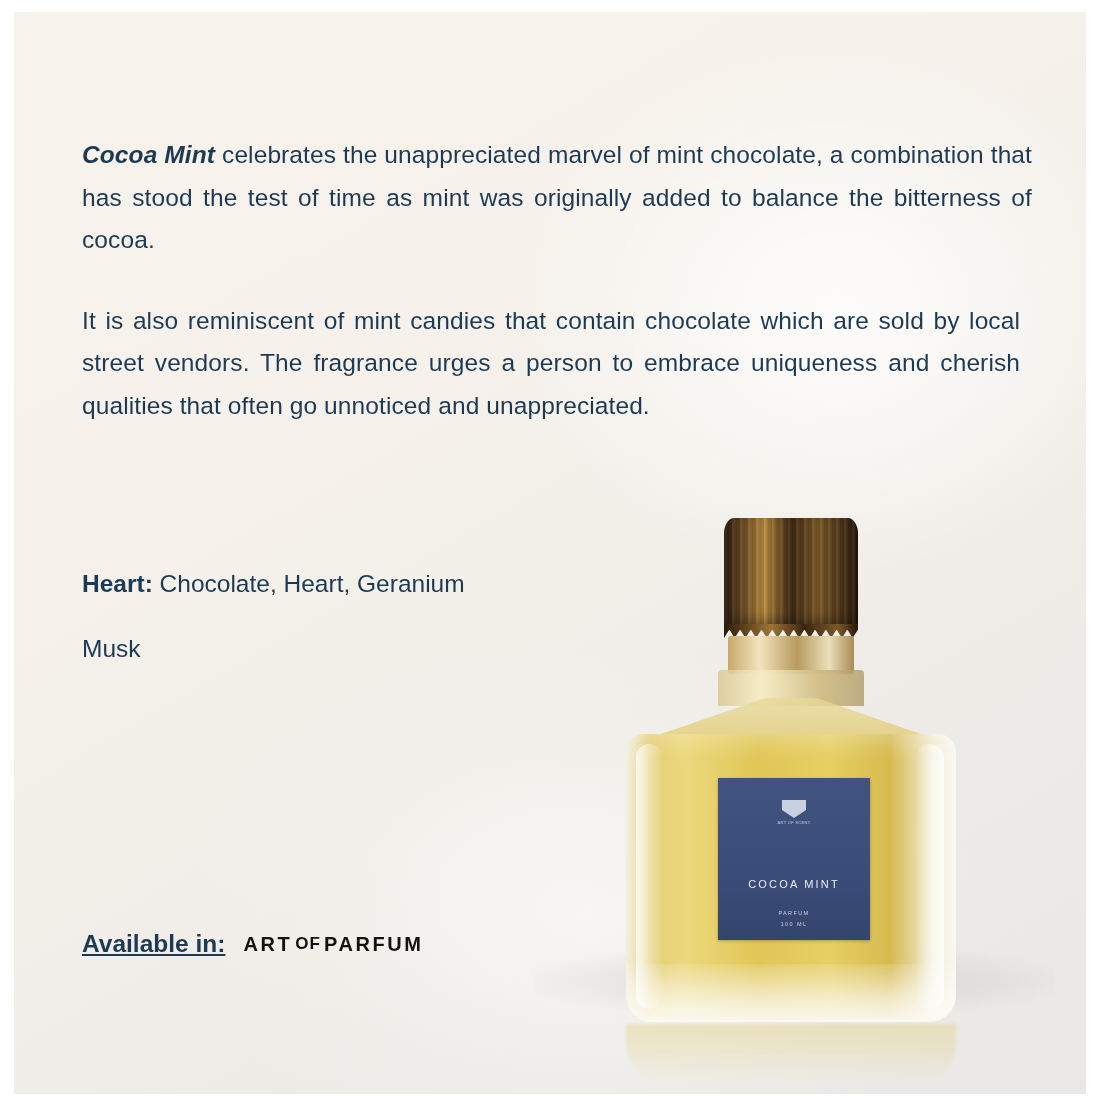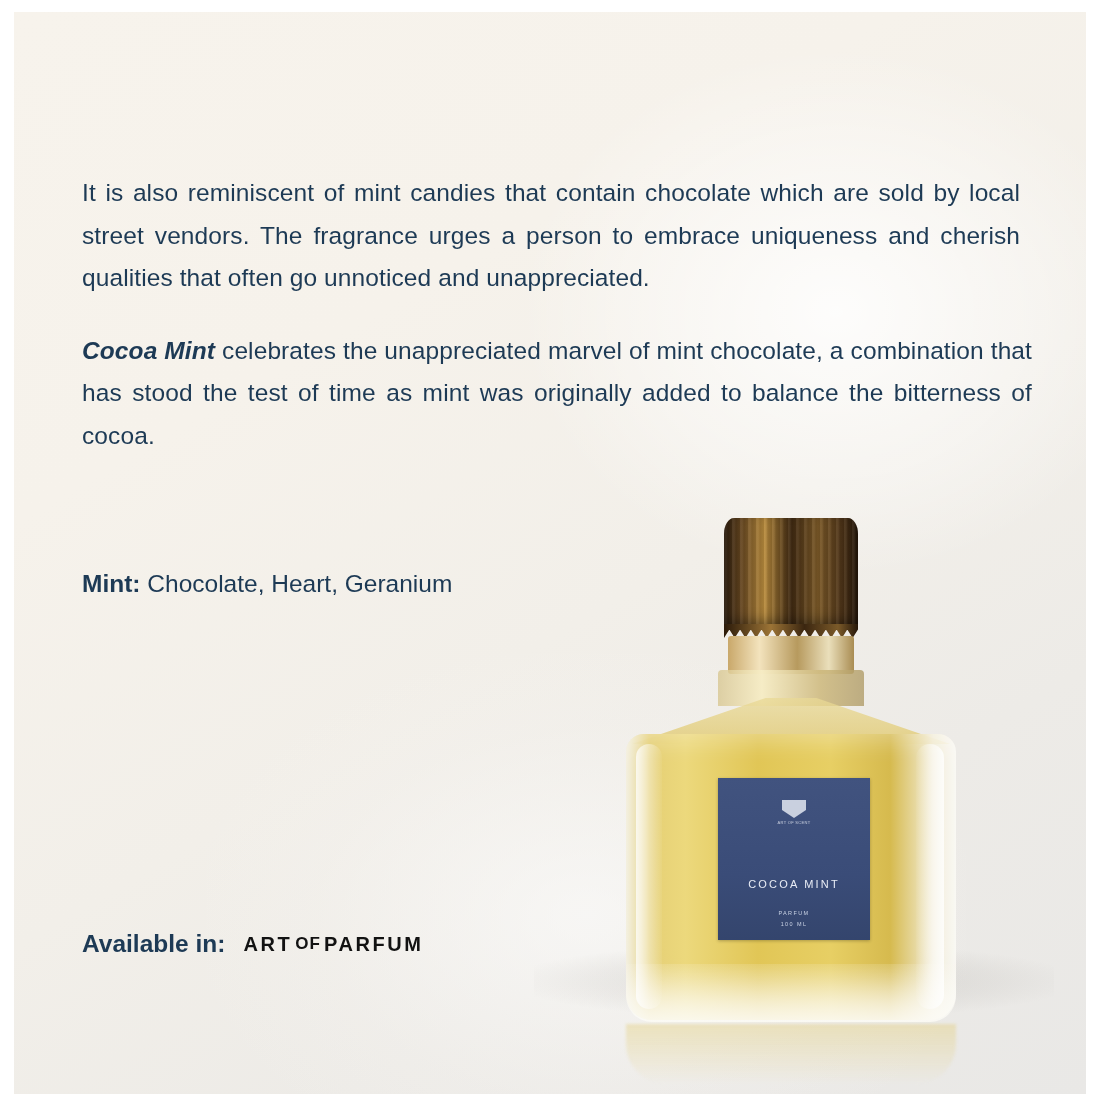--- a/index.html
+++ b/index.html
@@ -101,20 +101,21 @@
     left: 68px;
     top: 918px;
     display: flex;
     align-items: center;
     gap: 18px;
   }
   .available-label {
     font-size: 24.5px;
     font-weight: bold;
     color: #1d3a55;
+    text-decoration: underline;
   }
   .brand-logo {
     display: flex;
     align-items: center;
     color: #121212;
     font-weight: bold;
     letter-spacing: 2.6px;
     font-size: 20px;
   }
   .brand-of {
@@ -302,26 +303,27 @@
 </head>
 <body>
 
 <div class="card">
 
   <div class="bloom-a"></div>
   <div class="bloom-b"></div>
   <div class="floor-shadow"></div>
 
   <div class="copy">
+    <p class="para first"><span class="name-em">Cocoa Mint</span><span> celebrates the unappreciated marvel of mint chocolate, a combination that has stood the test of time as mint was originally added to balance the bitterness of cocoa.</span></p>
     <p class="para second"><span>It is also reminiscent of mint candies that contain chocolate which are sold by local street vendors. The fragrance urges a person to embrace uniqueness and cherish qualities that often go unnoticed and unappreciated.</span></p>
-    <p class="para first"><span class="name-em">Cocoa Mint</span><span> celebrates the unappreciated marvel of mint chocolate, a combination that has stood the test of time as mint was originally added to balance the bitterness of cocoa.</span></p>
   </div>
 
   <div class="notes">
-    <div class="note-row"><span class="note-label">Mint:</span><span class="note-value"> Chocolate, Heart, Geranium</span></div>
+    <div class="note-row"><span class="note-label">Heart:</span><span class="note-value"> Chocolate, Heart, Geranium</span></div>
+    <div class="note-row"><span class="note-value">Musk</span></div>
   </div>
 
   <div class="available">
     <span class="available-label">Available in:</span>
     <span class="brand-logo">
       <span>ART</span>
       <span class="brand-of">OF</span>
       <span>PARFUM</span>
     </span>
   </div>

